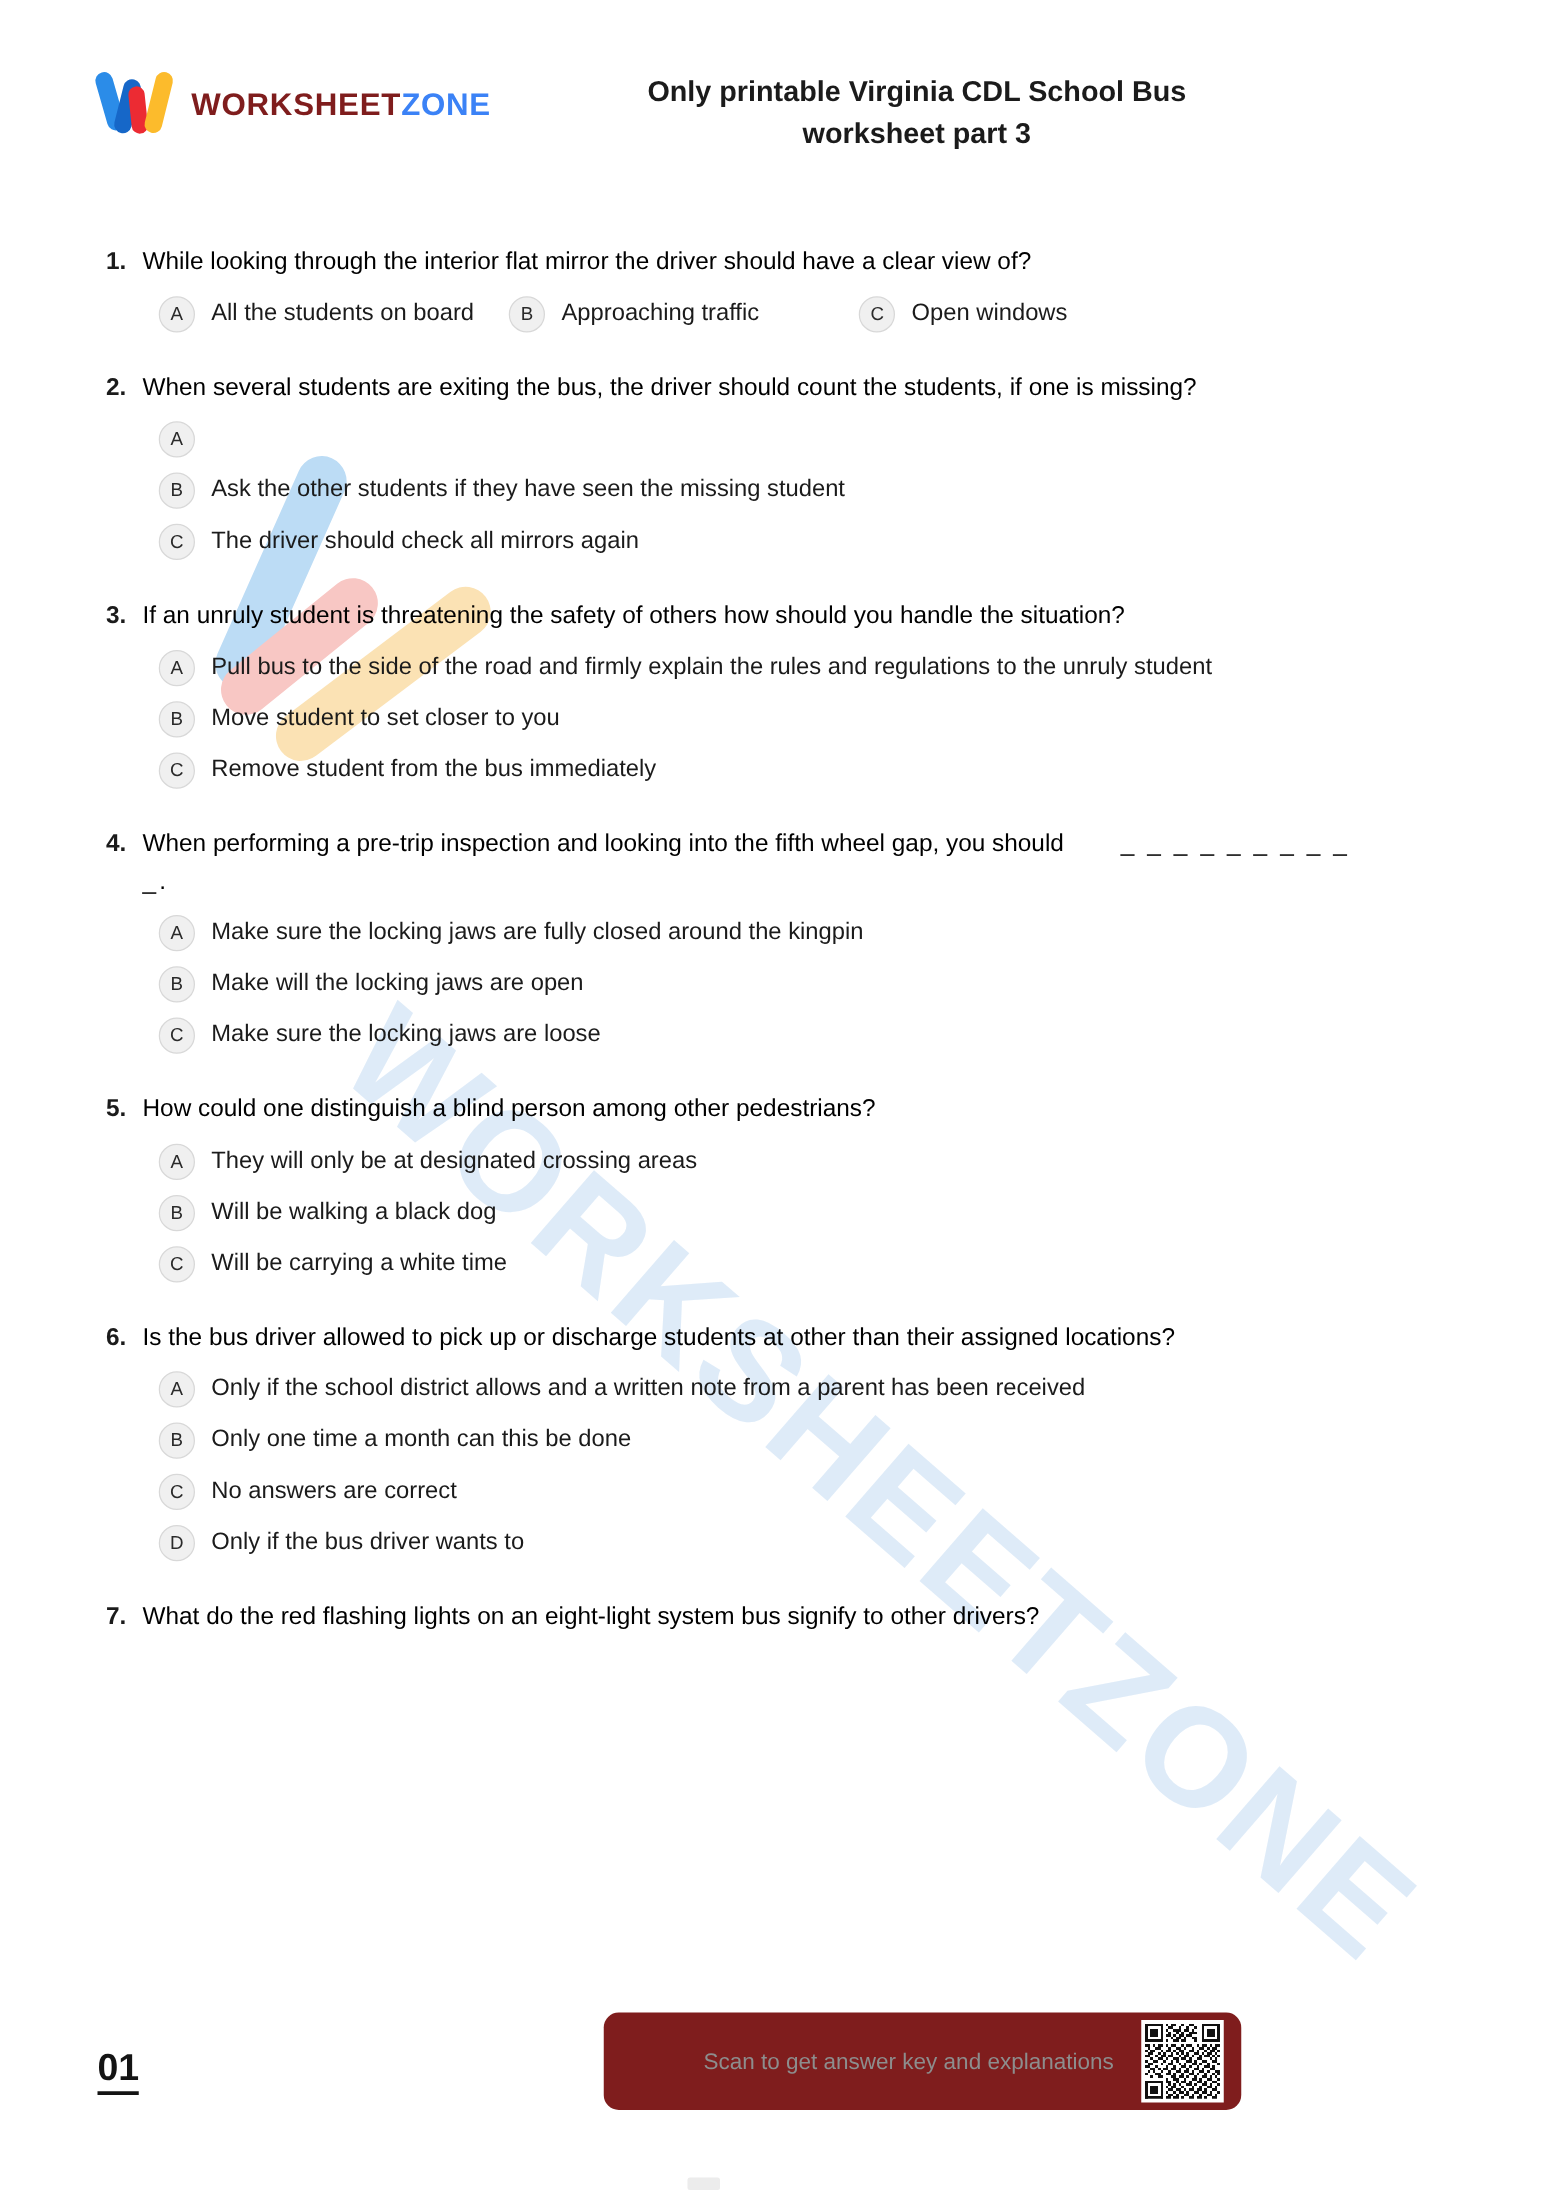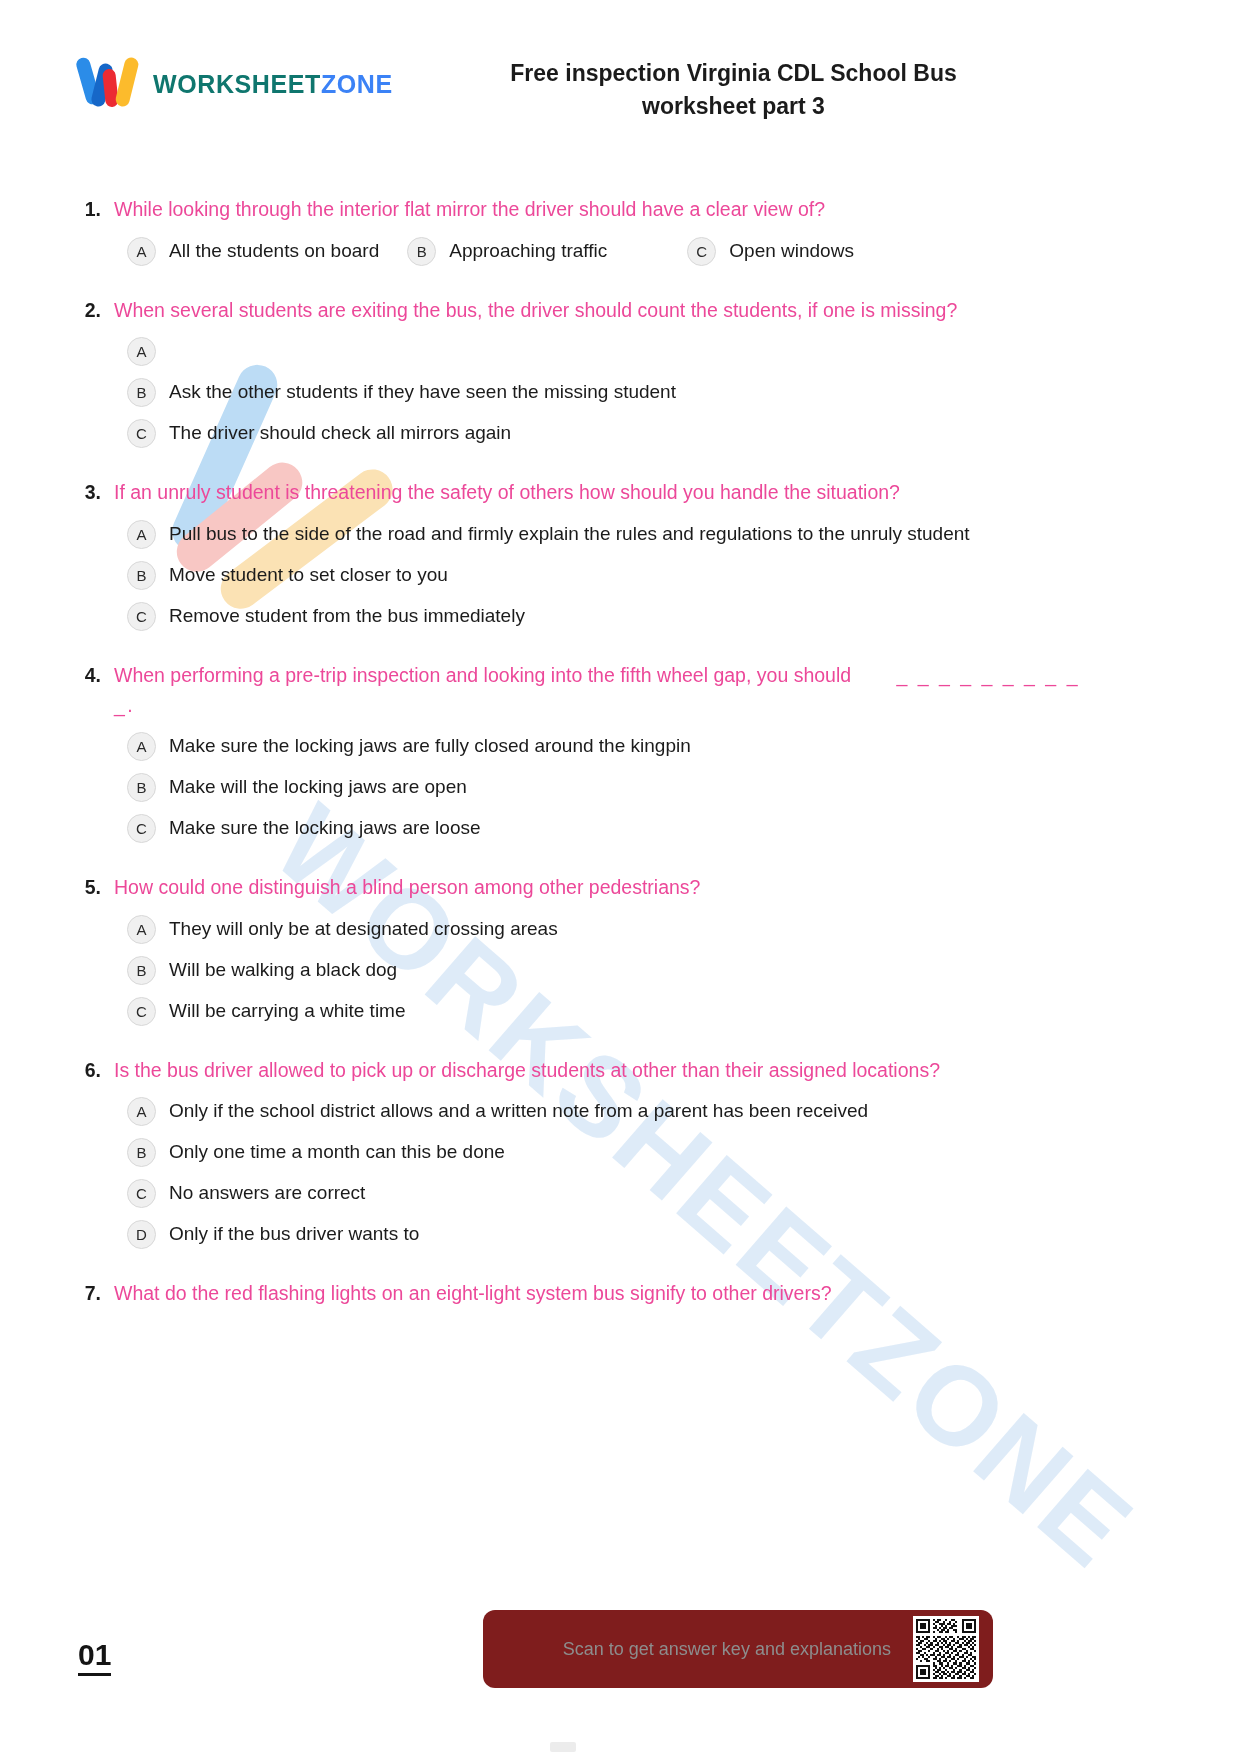--- a/index.html
+++ b/index.html
@@ -73,21 +73,21 @@
     position: absolute; left: 26px; top: 14px;
     width: 13px; height: 38px; border-radius: 7px;
     background: #ec2b33; transform: rotate(-6deg);
   }
   .lm-yellow {
     position: absolute; left: 42px; top: 2px;
     width: 14px; height: 50px; border-radius: 7px;
     background: #fcbb2c; transform: rotate(14deg);
   }
   .logo-text { font-size: 25px; font-weight: 700; letter-spacing: .6px; white-space: nowrap; }
-  .logo-text .t-blue { color: #0f766e; }
+  .logo-text .t-blue { color: #7f1d1d; }
   .logo-text .t-amber { color: #3b82f6; margin-top: 12px; }
 
   .doc-title {
     flex: 1;
     text-align: center;
     font-size: 23px;
     font-weight: 700;
     line-height: 1.42;
     color: #1b1b1b;
     padding-right: 230px;
@@ -108,21 +108,21 @@
     text-align: right;
     padding-right: 13px;
     font-size: 19.5px;
     font-weight: 700;
     color: #1b1b1b;
     line-height: 1.52;
   }
   .q-text {
     font-size: 19.5px;
     line-height: 1.52;
-    color: #ec4899;
+    color: #000000;
     flex: 1;
   }
   .blankline { letter-spacing: 2.5px; margin-left: 40px; }
 
   .opts { margin-top: 11px; margin-left: 49px; }
   .opts.inline { display: flex; align-items: center; }
   .opt {
     display: flex;
     align-items: flex-start;
     margin-bottom: 11px;
@@ -212,21 +212,21 @@
     <div class="logo-wrap">
       <div class="logo-mark">
         <div class="lm-blue"></div>
         <div class="lm-blue2"></div>
         <div class="lm-red"></div>
         <div class="lm-yellow"></div>
       </div>
       <div class="logo-text"><span class="t-blue">WORKSHEET</span><span class="t-amber">ZONE</span></div>
     </div>
     <div class="doc-title">
-      <div>Free inspection Virginia CDL School Bus</div>
+      <div>Only printable Virginia CDL School Bus</div>
       <div>worksheet part 3</div>
     </div>
   </div>
 
   <div class="questions" id="questions">
       <div class="q-block">
         <div class="q-row">
           <div class="q-num">1.</div>
           <div class="q-text"><span>While looking through the interior flat mirror the driver should have a clear view of?</span></div>
         </div>

